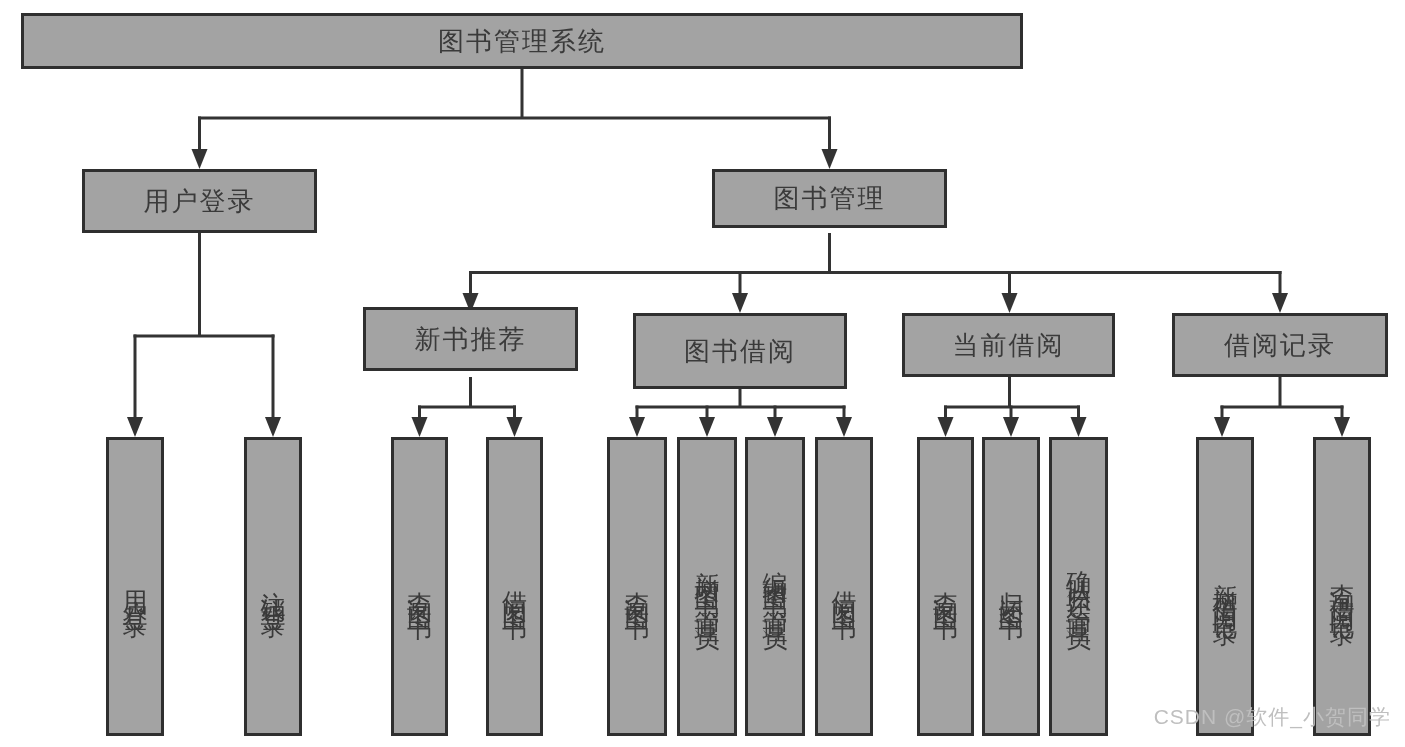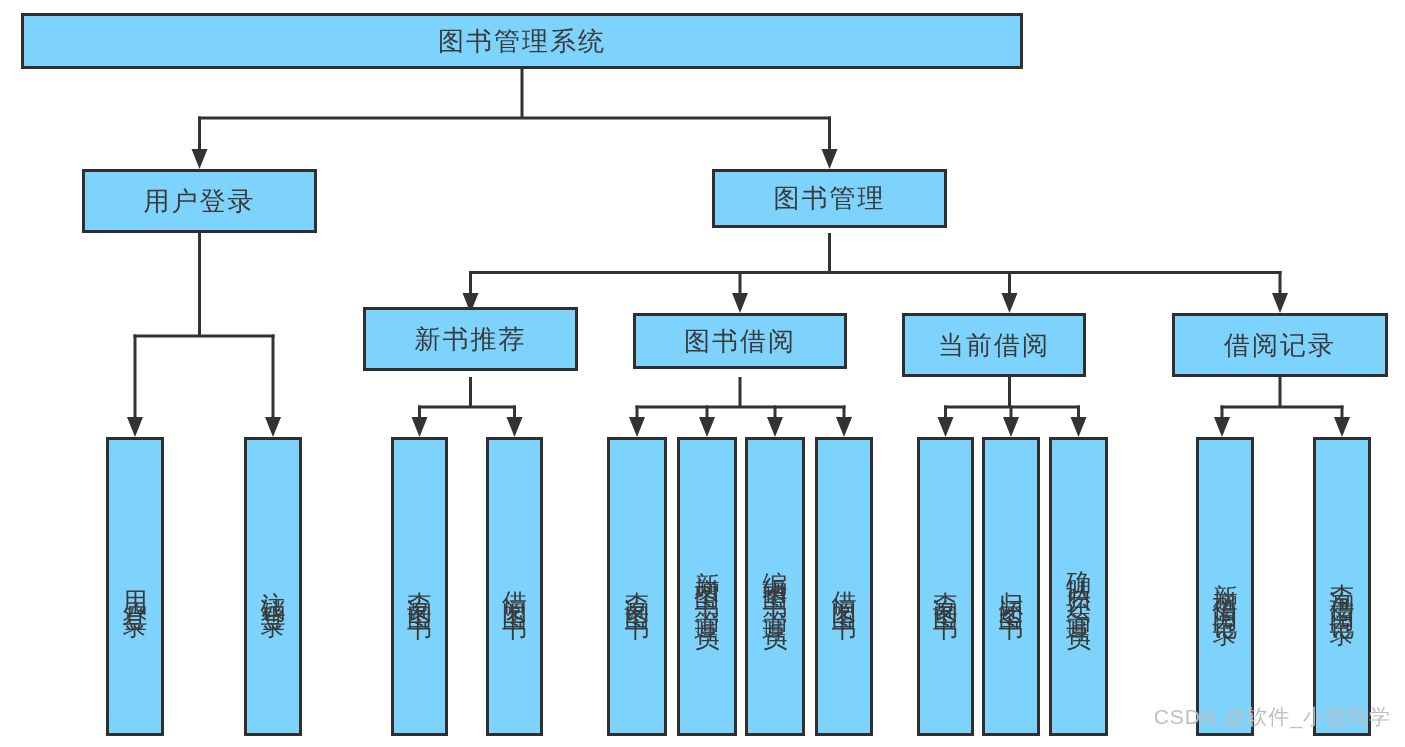--- a/index.html
+++ b/index.html
@@ -18,21 +18,21 @@
     font-family: "Liberation Sans", sans-serif;
     overflow: hidden;
   }
   #connectors { position: absolute; left: 0; top: 0; width: 1405px; height: 747px; }
   #connectors path, #connectors line { stroke: var(--line); stroke-width: 3; fill: none; }
   #connectors polygon { fill: var(--line); stroke: none; }
   .node {
     position: absolute;
     box-sizing: border-box;
     border: 3px solid var(--box_border);
-    background: #7dd3fc;
+    background: #a3a3a3;
     display: flex;
     align-items: center;
     justify-content: center;
     color: var(--text);
   }
   .node.h span {
     font-size: 26px;
     letter-spacing: 2px;
     white-space: nowrap;
   }
@@ -135,24 +135,24 @@
   <div class="node h" style="left:82px; top:169px; width:235px; height:64px;">
     <span>用户登录</span>
   </div>
   <div class="node h" style="left:712px; top:169px; width:235px; height:59px;">
     <span>图书管理</span>
   </div>
 
   <div class="node h" style="left:363px; top:307px; width:215px; height:64px;">
     <span>新书推荐</span>
   </div>
-  <div class="node h" style="left:633px; top:313px; width:214px; height:56px;">
+  <div class="node h" style="left:633px; top:313px; width:214px; height:76px;">
     <span>图书借阅</span>
   </div>
-  <div class="node h" style="left:902px; top:313px; width:184px; height:64px;">
+  <div class="node h" style="left:902px; top:313px; width:213px; height:64px;">
     <span>当前借阅</span>
   </div>
   <div class="node h" style="left:1172px; top:313px; width:216px; height:64px;">
     <span>借阅记录</span>
   </div>
 
   <div class="node v" style="left:106px; top:437px; width:58px; height:299px;">
     <span>用户登录</span>
   </div>
   <div class="node v" style="left:244px; top:437px; width:58px; height:299px;">

